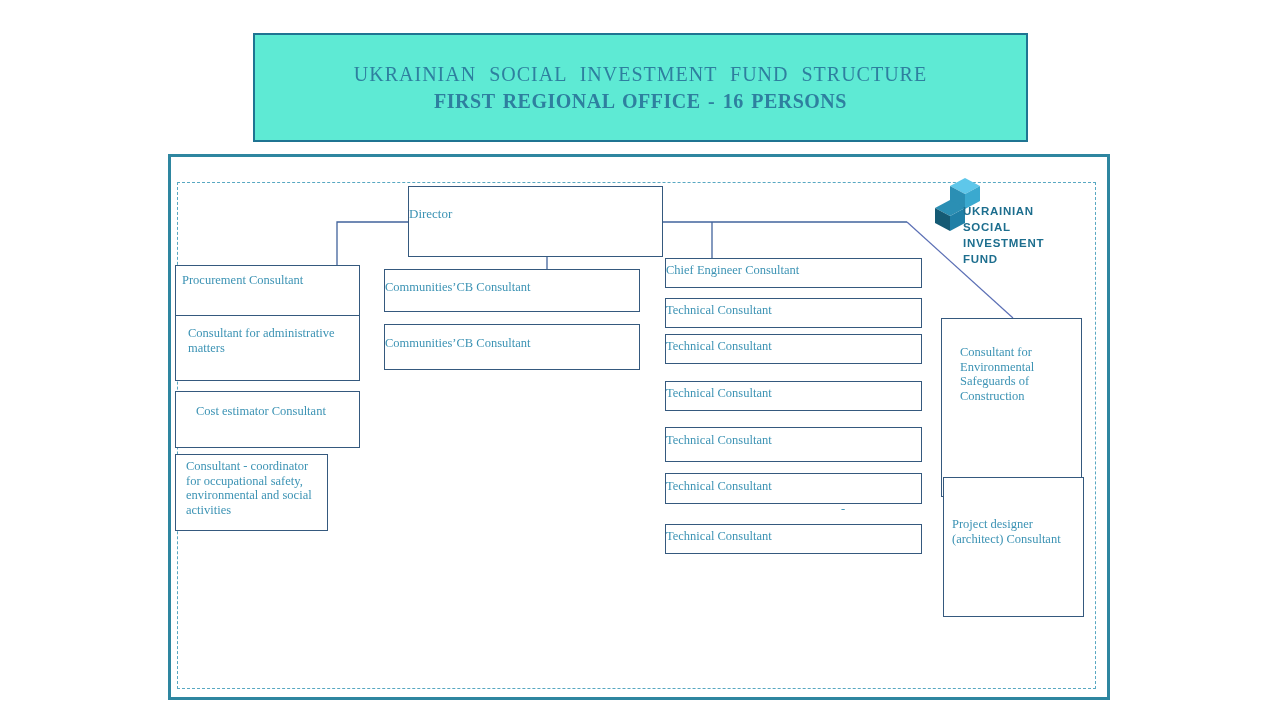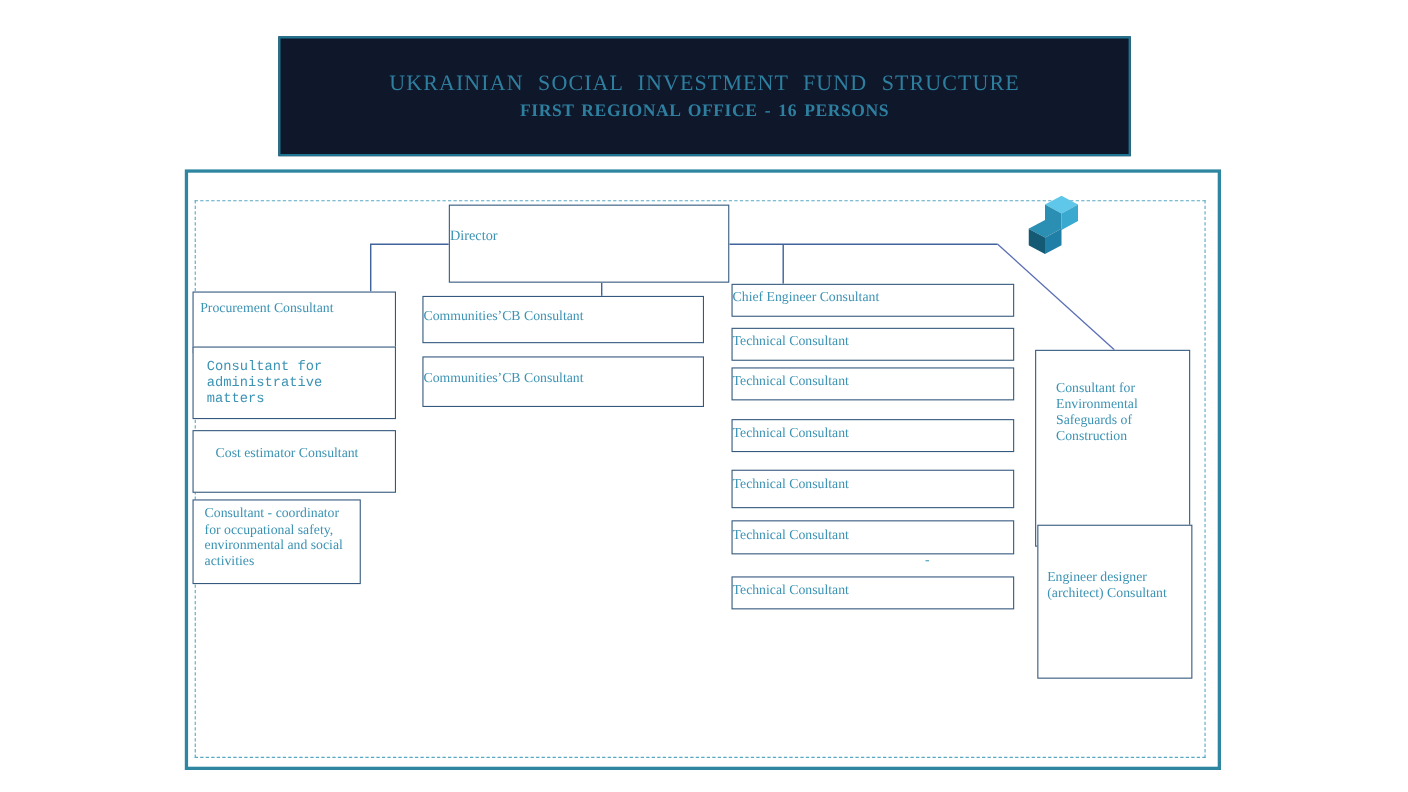--- a/index.html
+++ b/index.html
@@ -2,30 +2,30 @@
 <html><head>
 <meta charset="utf-8">
 <style>
   html,body{margin:0;padding:0;}
   body{
     width:1280px;height:720px;position:relative;background:#ffffff;
     font-family:"Liberation Serif", serif;overflow:hidden;
   }
   .title-box{
     position:absolute;left:253px;top:33px;width:775px;height:109px;
-    box-sizing:border-box;border:2px solid #1f7492;background:#0f172a;
+    box-sizing:border-box;border:2px solid #1f7492;background:#5eead4;
     display:flex;flex-direction:column;justify-content:center;align-items:center;
     gap:4px;
   }
   .title-line1{
     color:#2e7f9f;font-size:20px;letter-spacing:1px;word-spacing:7px;
     font-weight:400;
   }
   .title-line2{
-    color:#2e7f9f;font-size:16px;letter-spacing:0.5px;word-spacing:2px;
+    color:#2e7f9f;font-size:20px;letter-spacing:0.5px;word-spacing:2px;
     font-weight:700;
   }
   .chart-frame{
     position:absolute;left:168px;top:154px;width:942px;height:546px;
     box-sizing:border-box;border:3px solid #2e86a0;background:#ffffff;
   }
   .dashed-frame{
     position:absolute;left:177px;top:182px;width:919px;height:507px;
     box-sizing:border-box;border:1px dashed #58a8c2;
   }
@@ -66,21 +66,21 @@
   <line x1="907" y1="222" x2="1013" y2="318" stroke="#5b6fb5" stroke-width="1.2"></line>
 </svg>
 
 <div class="node" style="left:408px;top:186px;width:255px;height:71px;padding-top:19px;font-size:13px;">
   <span>Director</span>
 </div>
 
 <div class="node" style="left:175px;top:265px;width:185px;height:56px;padding:7px 6px 0;">
   <span>Procurement Consultant</span>
 </div>
-<div class="node" style="left:175px;top:315px;width:185px;height:66px;padding:10px 12px 0;font-family:Liberation Mono, monospace;">
+<div class="node" style="left:175px;top:315px;width:185px;height:66px;padding:10px 12px 0;">
   <span>Consultant for administrative matters</span>
 </div>
 <div class="node" style="left:175px;top:391px;width:185px;height:57px;padding:12px 20px 0;">
   <span>Cost estimator Consultant</span>
 </div>
 <div class="node" style="left:175px;top:454px;width:153px;height:77px;padding:4px 10px 0;">
   <span>Consultant - coordinator for occupational safety, environmental and social activities</span>
 </div>
 
 <div class="node" style="left:384px;top:269px;width:256px;height:43px;padding-top:10px;">
@@ -110,27 +110,33 @@
 </div>
 <div class="stray-dash">-</div>
 <div class="node" style="left:665px;top:524px;width:257px;height:30px;padding-top:4px;">
   <span>Technical Consultant</span>
 </div>
 
 <div class="node" style="left:941px;top:318px;width:141px;height:179px;padding:26px 18px 0;">
   <span>Consultant for Environmental Safeguards of Construction</span>
 </div>
 <div class="node" style="left:943px;top:477px;width:141px;height:140px;padding:39px 8px 0;">
-  <span>Engineer designer (architect) Consultant</span>
+  <span>Project designer (architect) Consultant</span>
 </div>
 
 <div class="logo">
   <svg class="logo-cubes" width="48" height="60" viewBox="0 0 48 60">
 
     <polygon points="30,2 45,10 30,18 15,10" fill="#5ec7ea"></polygon>
     <polygon points="15,10 30,18 30,33 15,25" fill="#2b8fb4"></polygon>
     <polygon points="45,10 30,18 30,33 45,25" fill="#3aa9cf"></polygon>
 
     <polygon points="15,24 30,32 15,40 0,32" fill="#2b8fb4"></polygon>
     <polygon points="0,32 15,40 15,55 0,47" fill="#155a74"></polygon>
     <polygon points="30,32 15,40 15,55 30,47" fill="#1f7fa6"></polygon>
   </svg>
+  <div class="logo-text">
+    <div>UKRAINIAN</div>
+    <div>SOCIAL</div>
+    <div>INVESTMENT</div>
+    <div>FUND</div>
+  </div>
 </div>
 
 </body></html>

